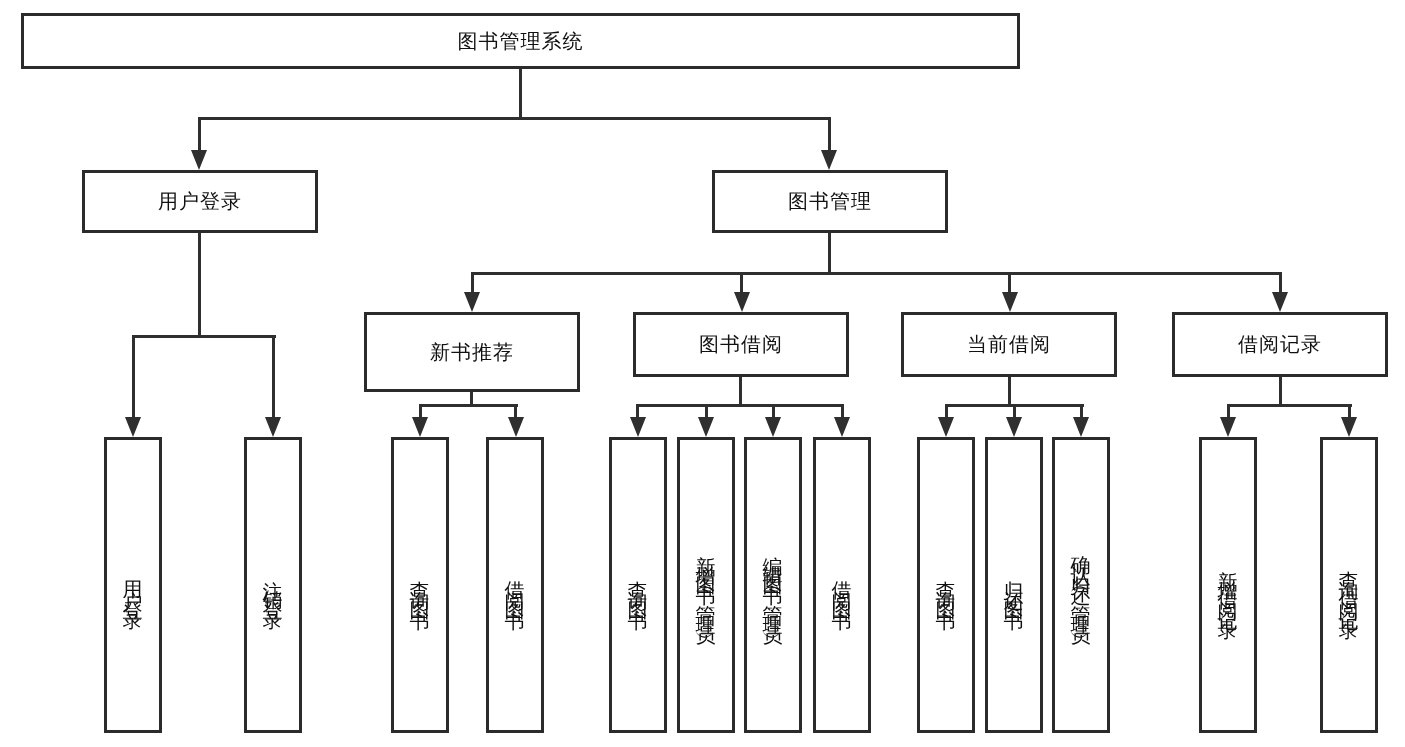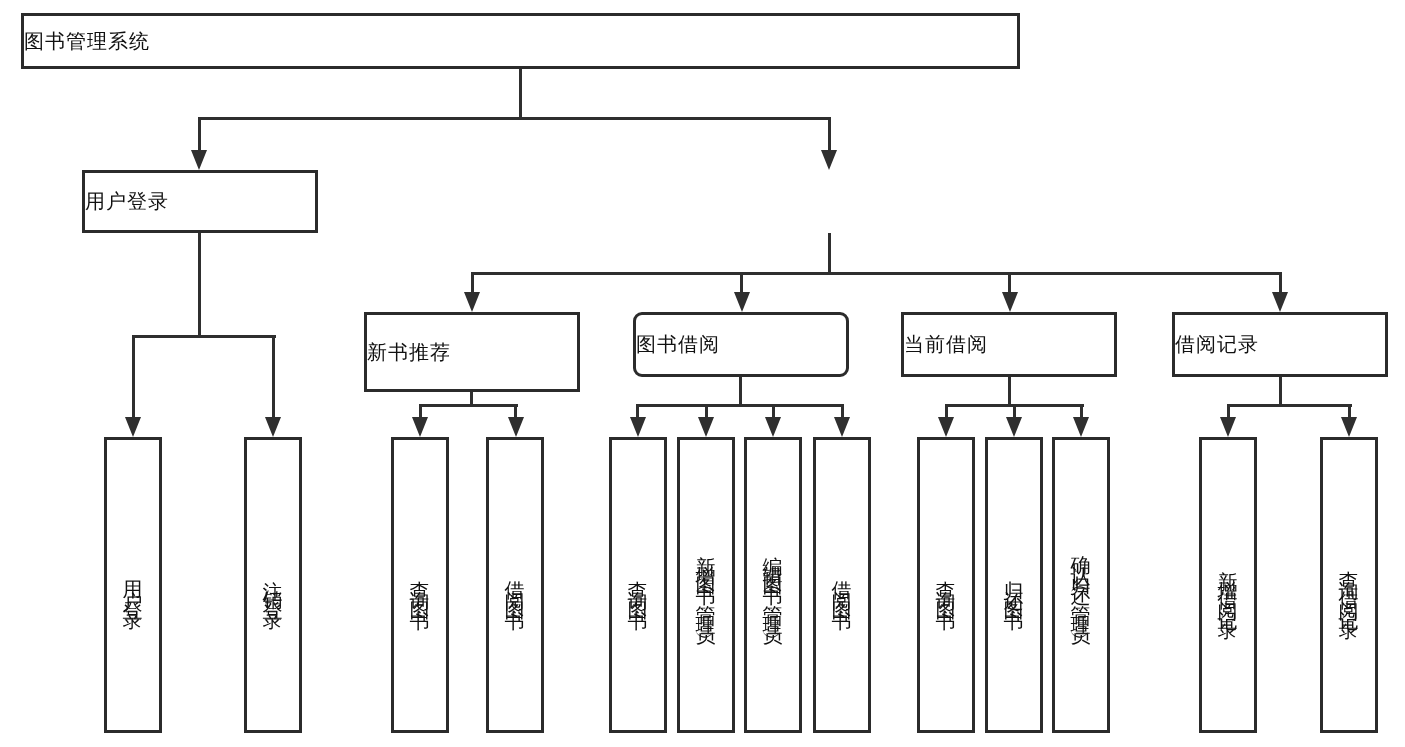--- a/index.html
+++ b/index.html
@@ -16,21 +16,21 @@
     position:relative;
     width:1405px;height:747px;
     background:var(--background);
     overflow:hidden;
   }
   .node{
     position:absolute;
     box-sizing:border-box;
     border:3px solid var(--border);
     background:#ffffff;
-    display:flex;align-items:center;justify-content:flex-start;
+    display:flex;align-items:center;justify-content:center;
     font-size:20px;
     letter-spacing:1px;
     color:var(--text);
     z-index:2;
   }
   .vnode{
     position:absolute;
     box-sizing:border-box;
     border:3px solid var(--border);
     background:#ffffff;
@@ -81,20 +81,23 @@
 
   <div class="ln" style="left:519px;top:69px;width:3px;height:49px;"></div>
   <div class="ln" style="left:198px;top:117px;width:633px;height:3px;"></div>
   <div class="ln" style="left:198px;top:117px;width:3px;height:36px;"></div>
   <div class="arrow" style="left:191px;top:150px;"></div>
   <div class="ln" style="left:828px;top:117px;width:3px;height:36px;"></div>
   <div class="arrow" style="left:821px;top:150px;"></div>
 
   <div class="node" style="left:82px;top:170px;width:236px;height:63px;">
     <span>用户登录</span>
+  </div>
+  <div class="node" style="left:712px;top:170px;width:236px;height:63px;">
+    <span>图书管理</span>
   </div>
 
   <div class="ln" style="left:198px;top:233px;width:3px;height:103px;"></div>
   <div class="ln" style="left:132px;top:335px;width:144px;height:3px;"></div>
   <div class="ln" style="left:132px;top:335px;width:3px;height:84px;"></div>
   <div class="arrow" style="left:125px;top:417px;"></div>
   <div class="ln" style="left:272px;top:335px;width:3px;height:84px;"></div>
   <div class="arrow" style="left:265px;top:417px;"></div>
 
   <div class="ln" style="left:828px;top:233px;width:3px;height:40px;"></div>
@@ -104,21 +107,21 @@
   <div class="ln" style="left:740px;top:272px;width:3px;height:22px;"></div>
   <div class="arrow" style="left:734px;top:292px;"></div>
   <div class="ln" style="left:1008px;top:272px;width:3px;height:22px;"></div>
   <div class="arrow" style="left:1002px;top:292px;"></div>
   <div class="ln" style="left:1279px;top:272px;width:3px;height:22px;"></div>
   <div class="arrow" style="left:1272px;top:292px;"></div>
 
   <div class="node" style="left:364px;top:312px;width:216px;height:80px;">
     <span>新书推荐</span>
   </div>
-  <div class="node" style="left:633px;top:312px;width:216px;height:65px;border-radius:9px;">
+  <div class="node" style="left:633px;top:312px;width:216px;height:65px;">
     <span>图书借阅</span>
   </div>
   <div class="node" style="left:1172px;top:312px;width:216px;height:65px;">
     <span>借阅记录</span>
   </div>
   <div class="node" style="left:901px;top:312px;width:216px;height:65px;">
     <span>当前借阅</span>
   </div>
 
   <div class="ln" style="left:470px;top:377px;width:3px;height:28px;"></div>

